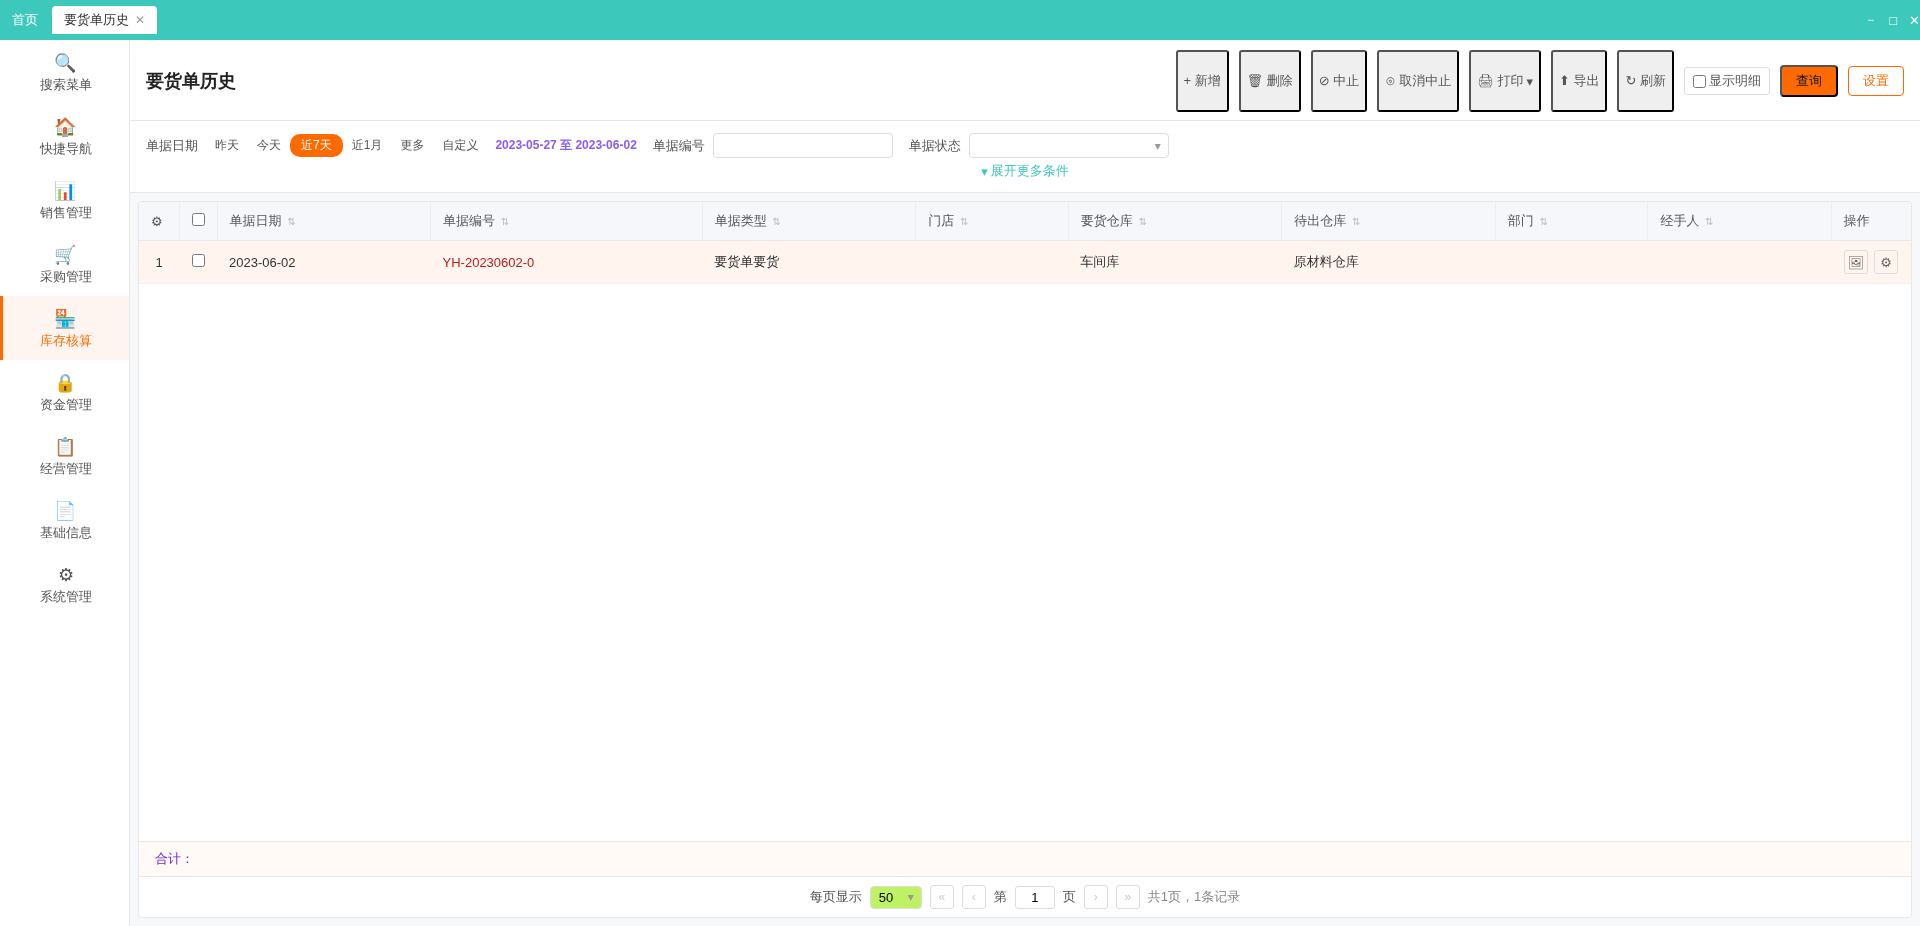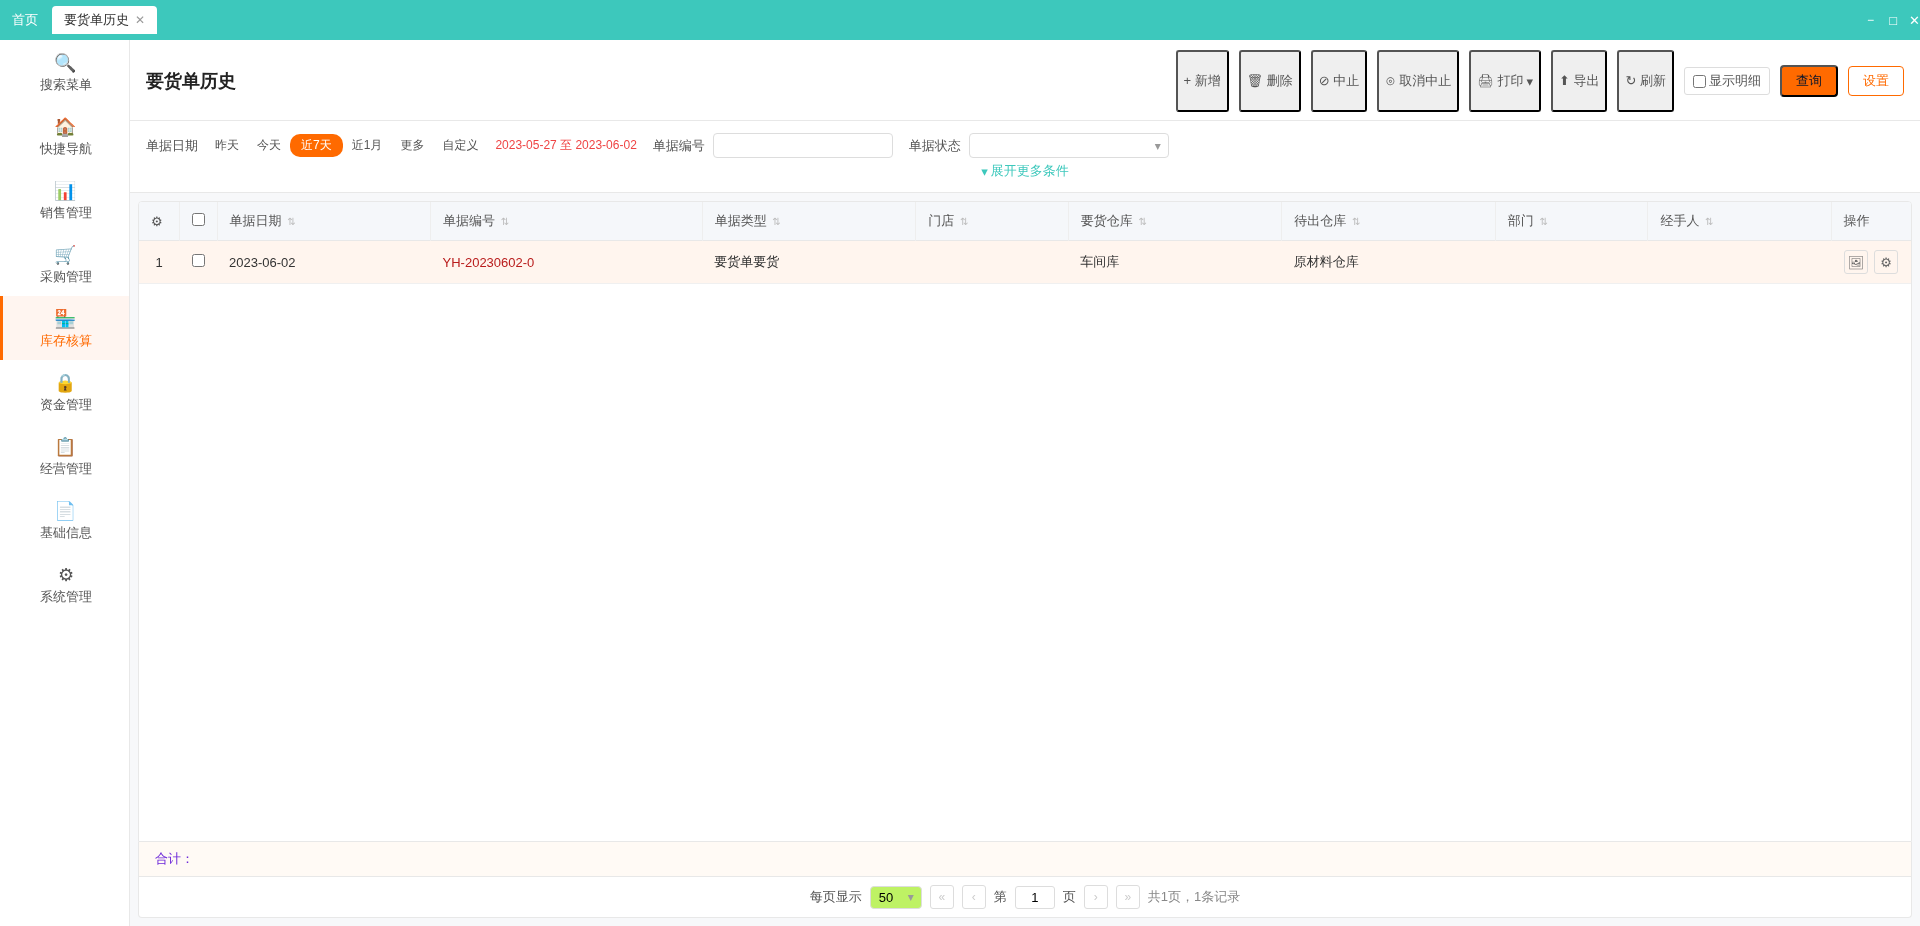--- a/index.html
+++ b/index.html
@@ -171,22 +171,23 @@
       color: #555;
       border: 1px solid transparent;
     }
     .date-btn.active {
       background: #ff6a00;
       color: white;
       border-radius: 10px;
       padding: 2px 10px;
     }
     .filter-date-range {
-      color: #ef4444;
+      color: #8b5cf6;
       font-size: 12px;
+      font-weight: bold;
     }
     .filter-input {
       border: 1px solid #ddd;
       border-radius: 4px;
       padding: 4px 8px;
       font-size: 13px;
       width: 180px;
       outline: none;
       color: #333;
     }

